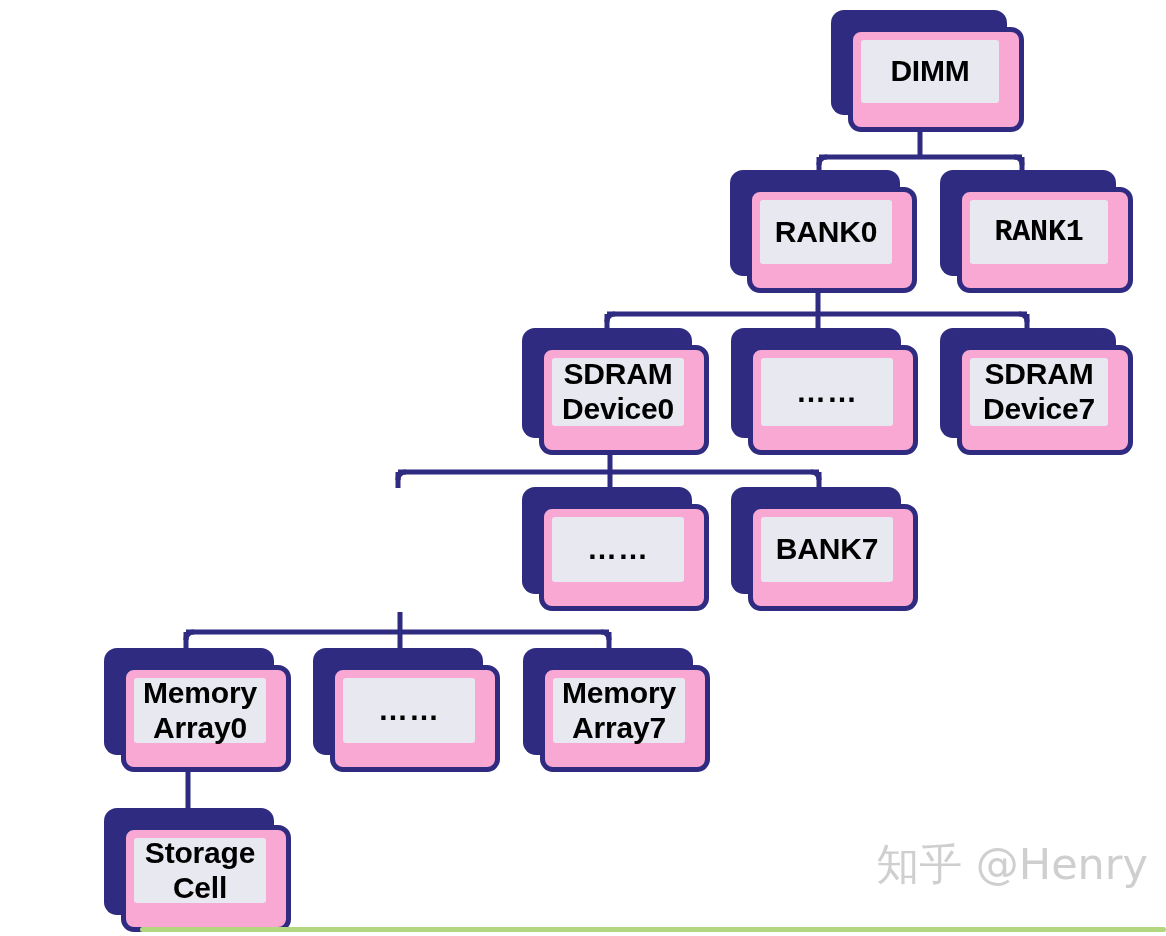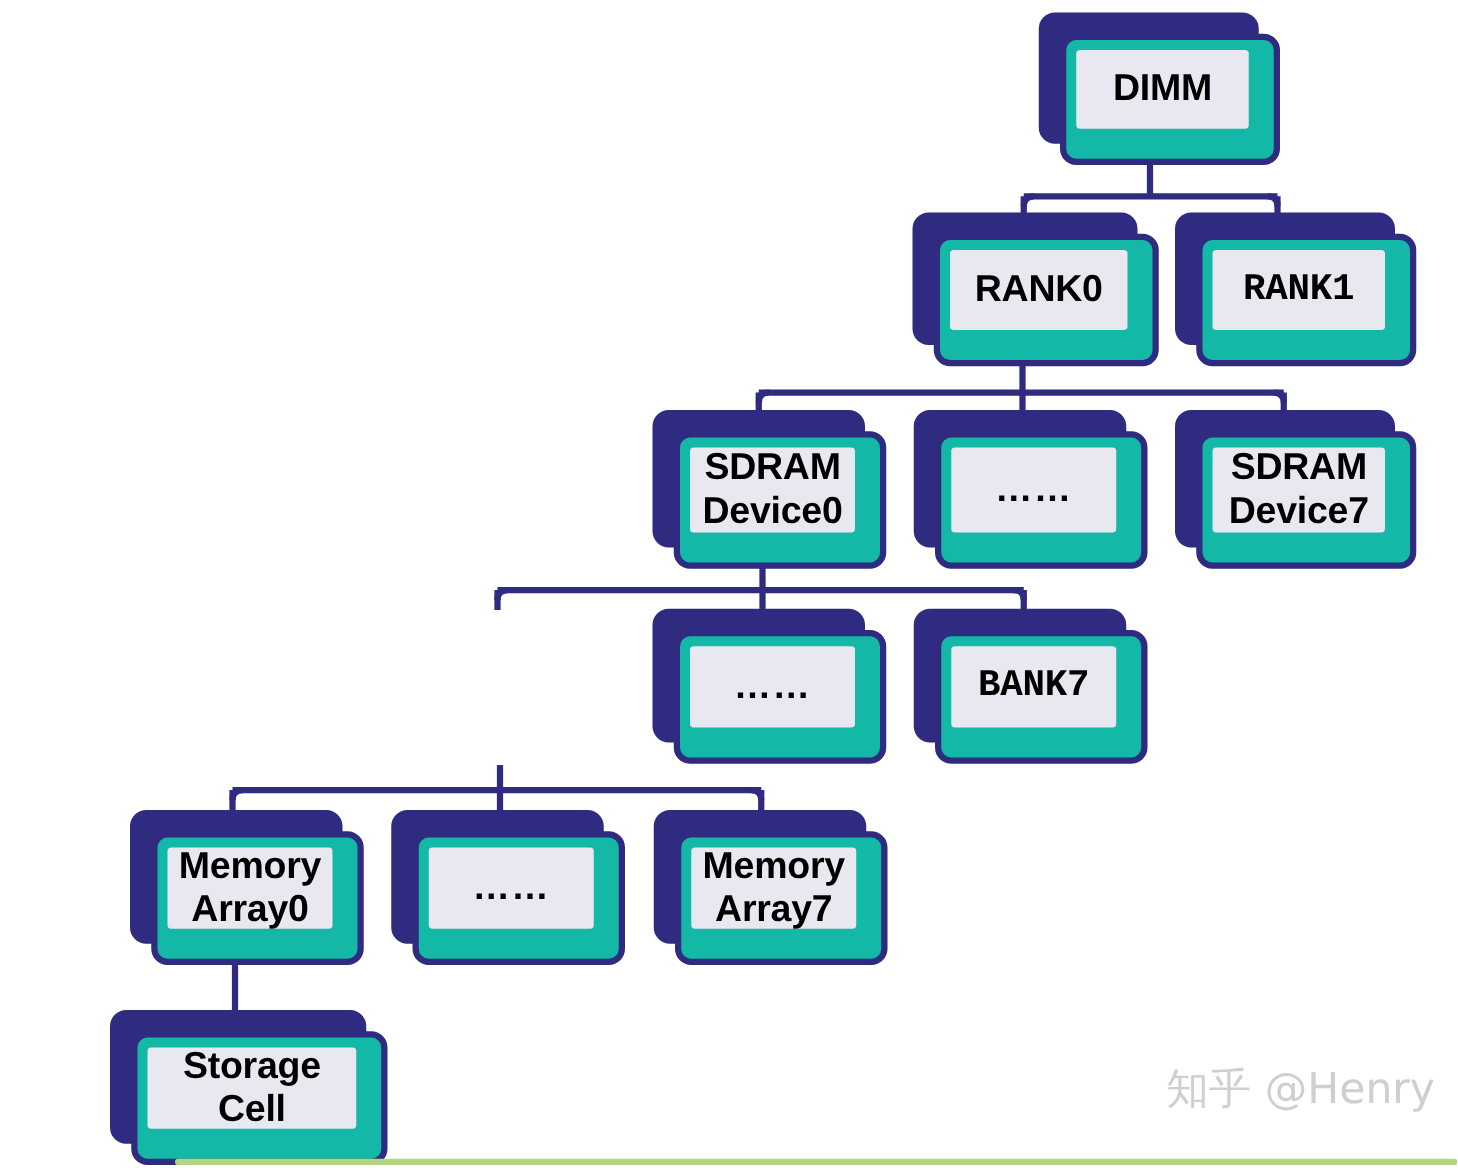--- a/index.html
+++ b/index.html
@@ -48,21 +48,21 @@
     height: 100%;
     background: #2e2b80;
     border-radius: 13px;
   }
   .node .front {
     position: absolute;
     left: 17px;
     top: 17px;
     width: 100%;
     height: 100%;
-    background: #14b8a6;
+    background: #f9a8d4;
     border: 5px solid #2e2b80;
     border-radius: 13px;
     box-sizing: border-box;
   }
   .node .inner {
     position: absolute;
     left: 8px;
     top: 8px;
     right: 20px;
     bottom: 24px;
@@ -85,21 +85,21 @@
     font-size: 30px;
     letter-spacing: 1px;
   }
 
   
   #watermark {
     position: absolute;
     right: 18px;
     bottom: 42px;
     color: #cfcfcf;
-    font-size: 34px;
+    font-size: 43px;
     font-family: "DejaVu Sans", "Liberation Sans", sans-serif;
     white-space: nowrap;
     user-select: none;
   }
   #baseline {
     position: absolute;
     left: 140px;
     bottom: 4px;
     width: 1026px;
     height: 5px;
@@ -135,21 +135,21 @@
 
   <div class="node" style="left:831px; top:10px; width:176px; height:105px;">
     <div class="shadow"></div>
     <div class="front">
       <div class="inner">
         <span class="label">DIMM</span>
       </div>
     </div>
   </div>
 
-  <div class="node" style="left:730px; top:170px; width:170px; height:106px;padding-left:10px;">
+  <div class="node" style="left:730px; top:170px; width:170px; height:106px;">
     <div class="shadow"></div>
     <div class="front">
       <div class="inner">
         <span class="label">RANK0</span>
       </div>
     </div>
   </div>
 
   <div class="node" style="left:940px; top:170px; width:176px; height:106px;font-family:Liberation Mono, monospace;">
     <div class="shadow"></div>
@@ -192,21 +192,21 @@
 
   <div class="node ellipsis" style="left:522px; top:487px; width:170px; height:107px;">
     <div class="shadow"></div>
     <div class="front">
       <div class="inner">
         <span class="label">……</span>
       </div>
     </div>
   </div>
 
-  <div class="node" style="left:731px; top:487px; width:170px; height:107px;font-family:Liberation Mono, monospace;">
+  <div class="node" style="left:731px; top:487px; width:170px; height:107px;">
     <div class="shadow"></div>
     <div class="front">
       <div class="inner">
         <span class="label">BANK7</span>
       </div>
     </div>
   </div>
 
   <div class="node" style="left:104px; top:648px; width:170px; height:107px;">
     <div class="shadow"></div>
@@ -230,21 +230,21 @@
   <div class="node" style="left:523px; top:648px; width:170px; height:107px;">
     <div class="shadow"></div>
     <div class="front">
       <div class="inner">
         <span class="label">Memory
 Array7</span>
       </div>
     </div>
   </div>
 
-  <div class="node" style="left:88px; top:808px; width:170px; height:107px;padding-left:35px;">
+  <div class="node" style="left:104px; top:808px; width:170px; height:107px;">
     <div class="shadow"></div>
     <div class="front">
       <div class="inner">
         <span class="label">Storage
 Cell</span>
       </div>
     </div>
   </div>
 
   <div id="watermark">知乎 @Henry</div>

